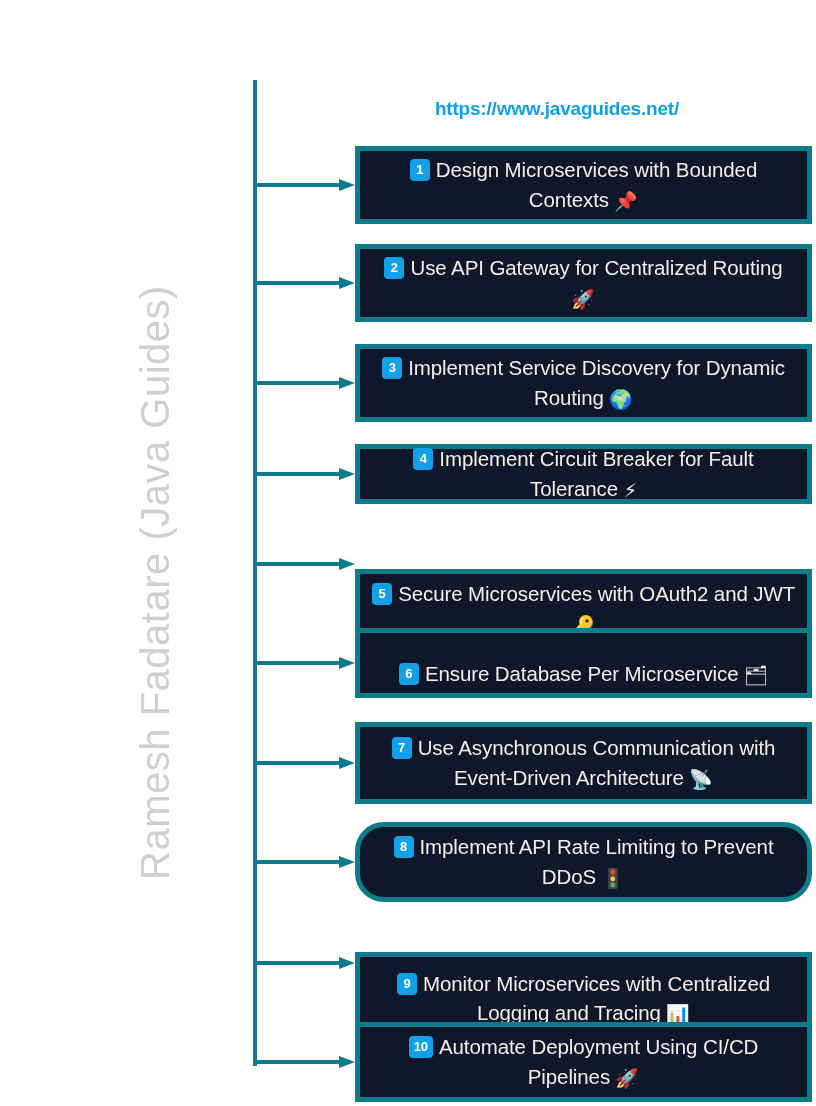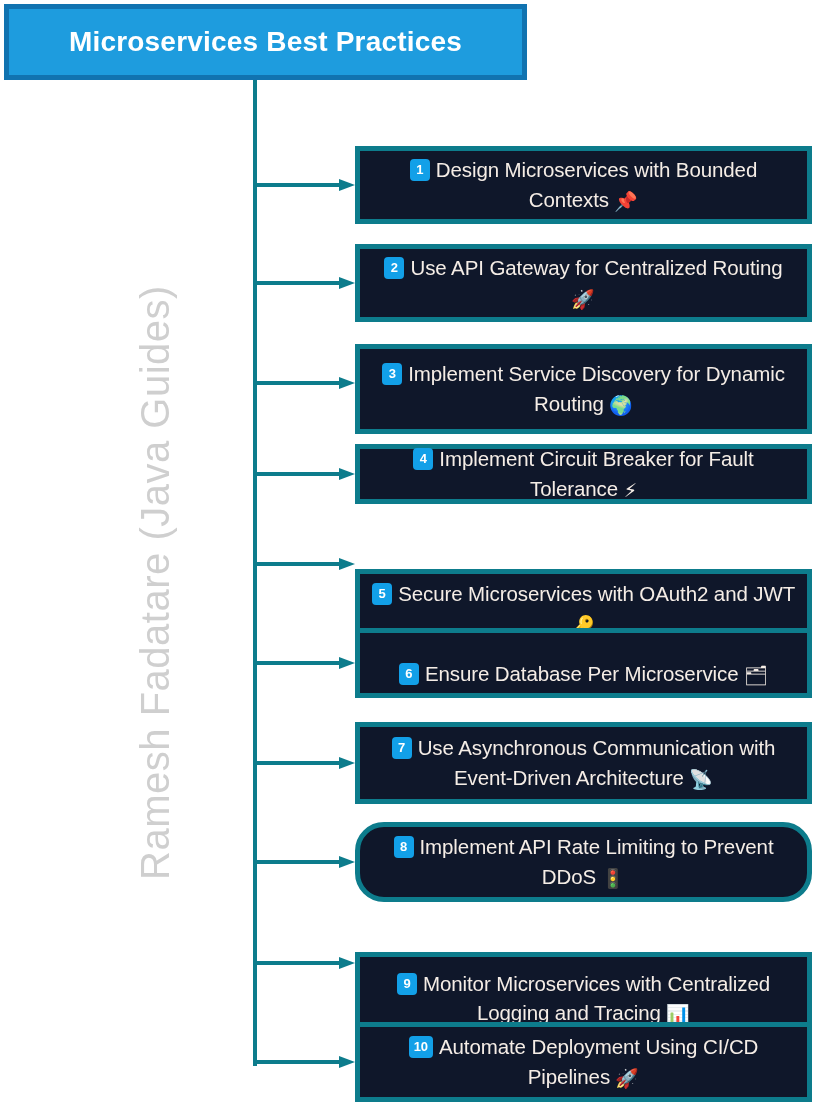--- a/index.html
+++ b/index.html
@@ -147,24 +147,22 @@
     font-family: "DejaVu Sans", sans-serif;
     font-size: 19px;
     vertical-align: -1px;
   }
 </style>
 </head>
 <body>
 
 <div id="page-root">
 
-  <div class="header-box">
-    <div class="header-title">Microservices Best Practices</div>
-  </div>
-
+
+  <div class="site-url">https://www.javaguides.net/</div>
 
   <div class="watermark">Ramesh Fadatare (Java Guides)</div>
 
   <div class="spine"></div>
 
   <div id="arrows-layer">
       <div class="arrow" style="left: 256px; top: 179px; width: 99px;">
         <div class="shaft" style="width: 85px;"></div>
         <div class="head" style="left: 83px;"></div>
       </div>
@@ -206,21 +204,21 @@
       </div>
     </div>
 
   <div id="boxes-layer">
       <div class="box" style="top: 146px; height: 78px;">
         <div class="box-text"><span class="badge">1</span><span>Design Microservices with Bounded Contexts </span><span class="emo">📌</span></div>
       </div>
       <div class="box" style="top: 244px; height: 78px; align-items: flex-end;">
         <div class="box-text"><span class="badge">2</span><span>Use API Gateway for Centralized Routing </span><span class="emo">🚀</span></div>
       </div>
-      <div class="box" style="top: 344px; height: 90px;">
+      <div class="box" style="top: 344px; height: 78px;">
         <div class="box-text"><span class="badge">3</span><span>Implement Service Discovery for Dynamic Routing </span><span class="emo">🌍</span></div>
       </div>
       <div class="box" style="top: 444px; height: 60px;">
         <div class="box-text"><span class="badge">4</span><span>Implement Circuit Breaker for Fault Tolerance </span><span class="emo">⚡</span></div>
       </div>
       <div class="box" style="top: 524px; height: 80px; margin-top: 45px;">
         <div class="box-text"><span class="badge">5</span><span>Secure Microservices with OAuth2 and JWT </span><span class="emo">🔑</span></div>
       </div>
       <div class="box" style="top: 628px; height: 70px; align-items: flex-end;">
         <div class="box-text"><span class="badge">6</span><span>Ensure Database Per Microservice </span><span class="emo">🗂</span></div>

